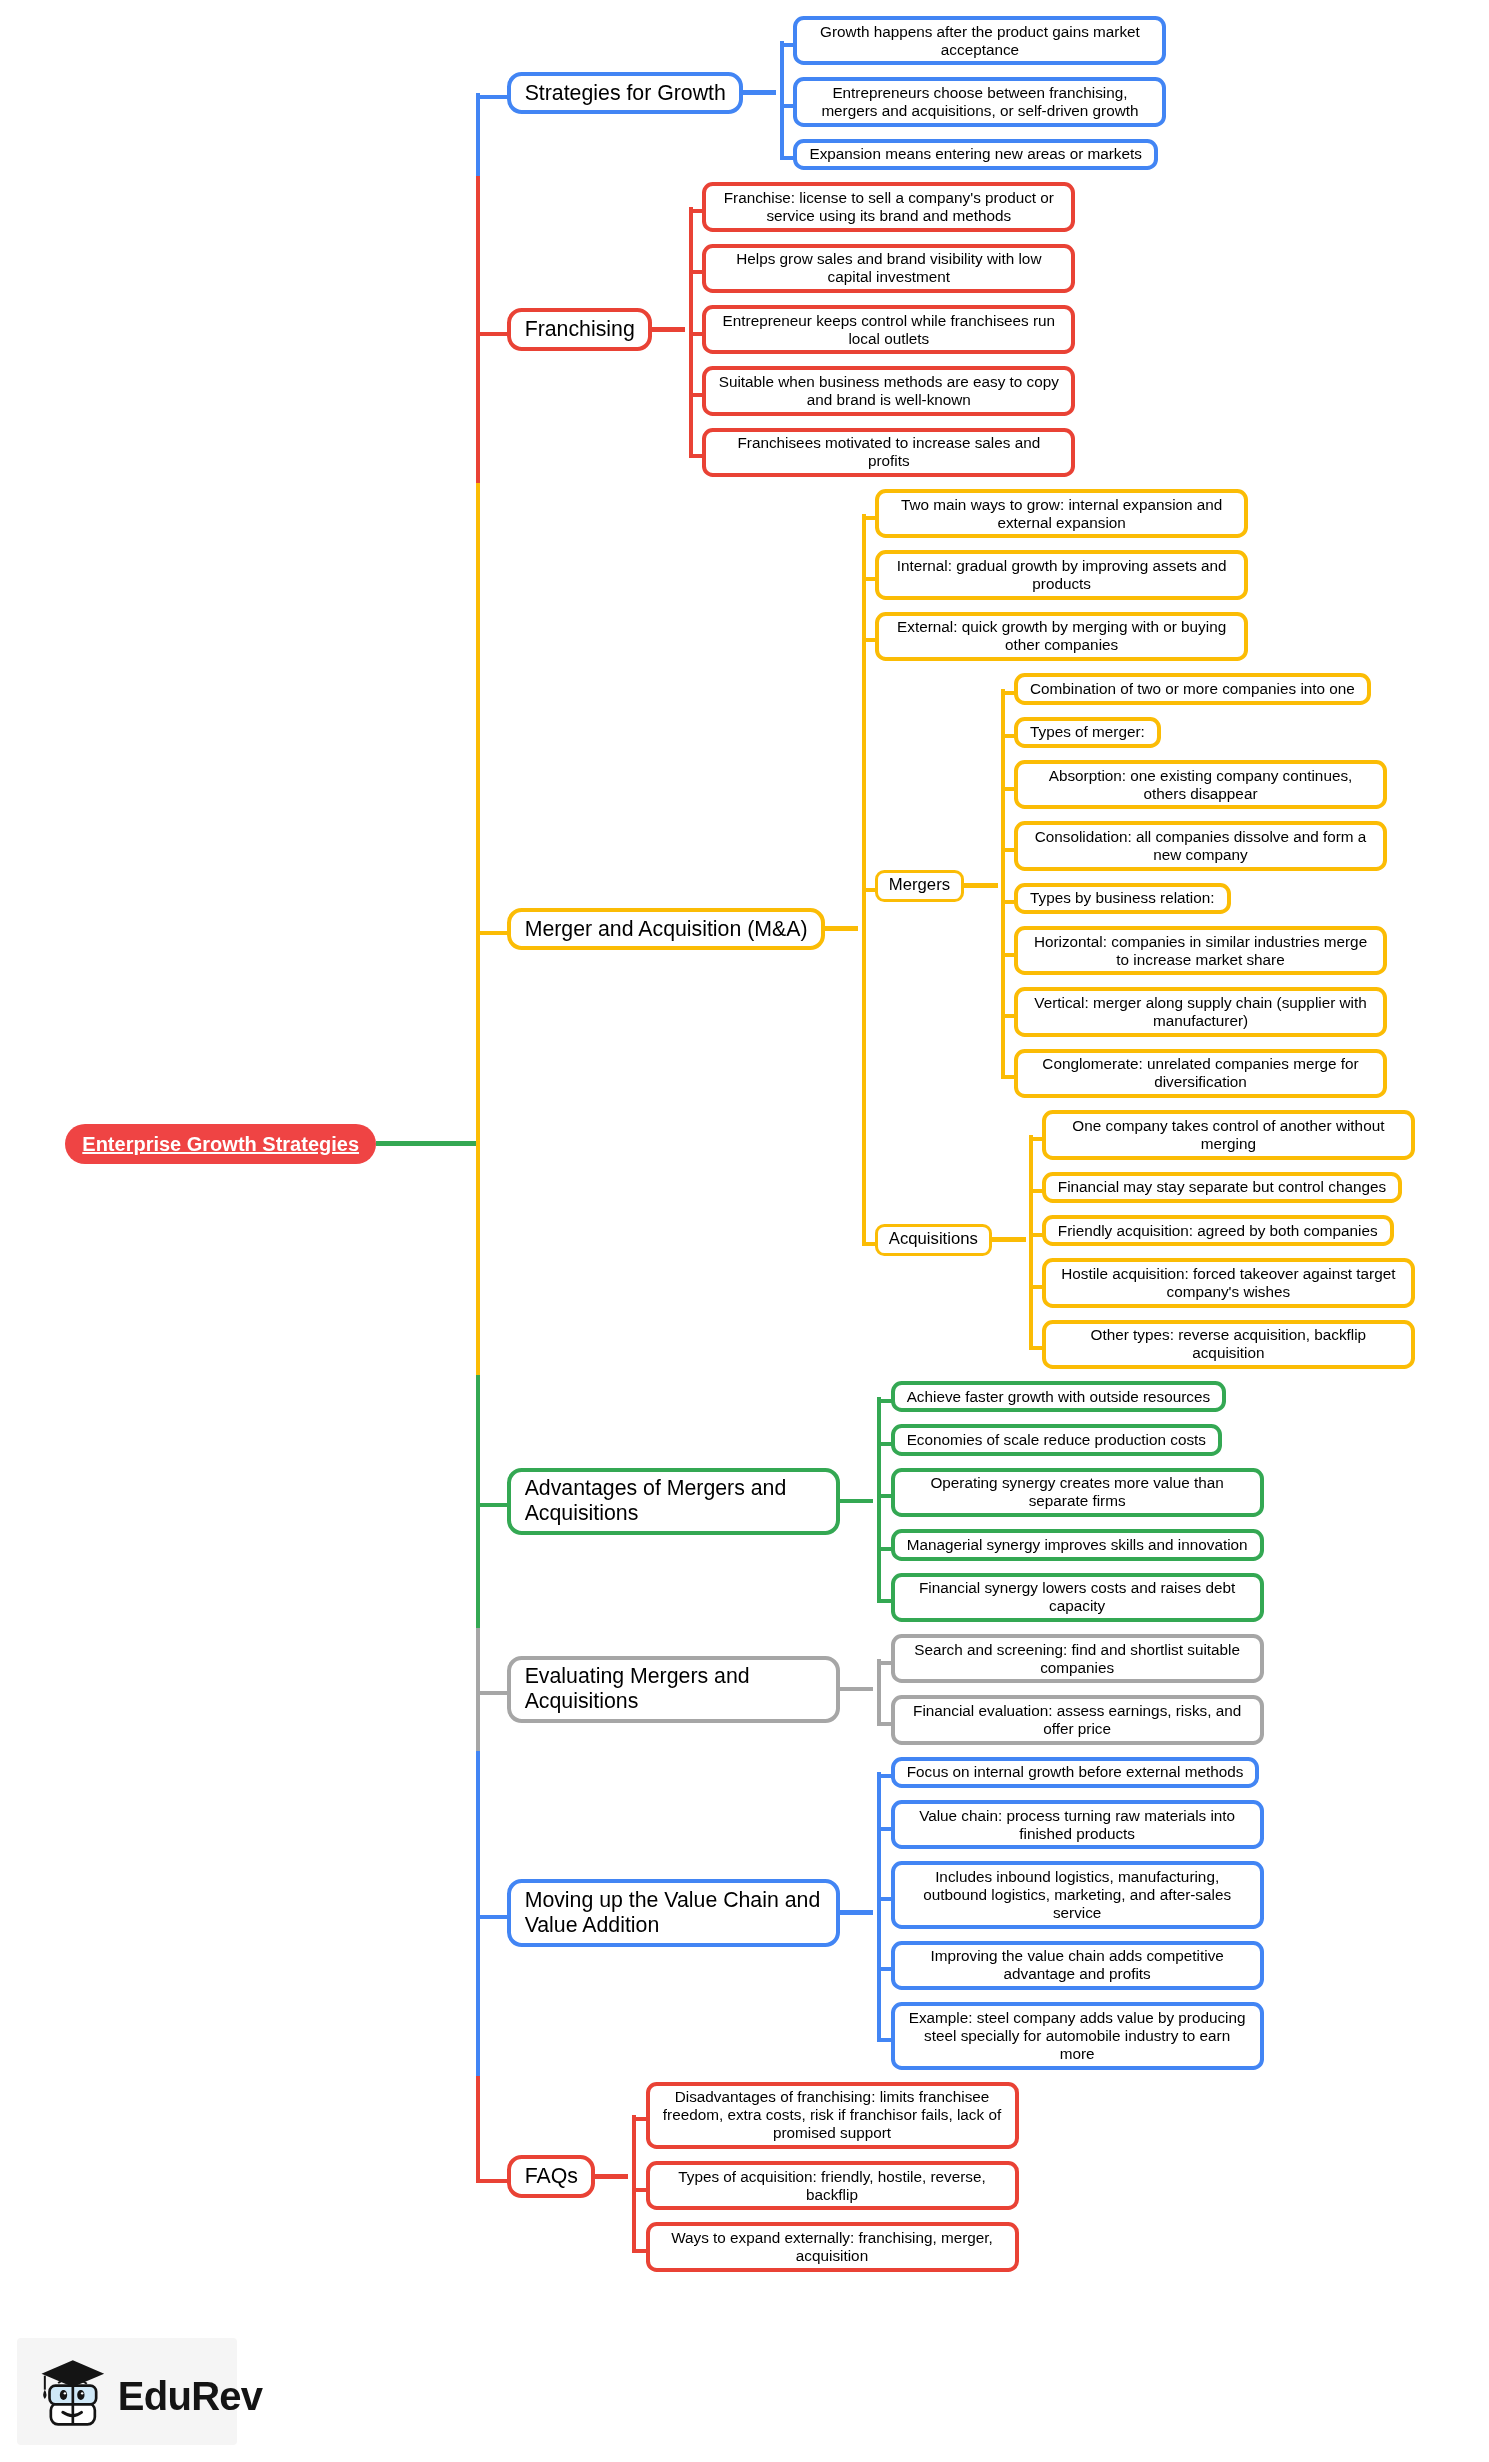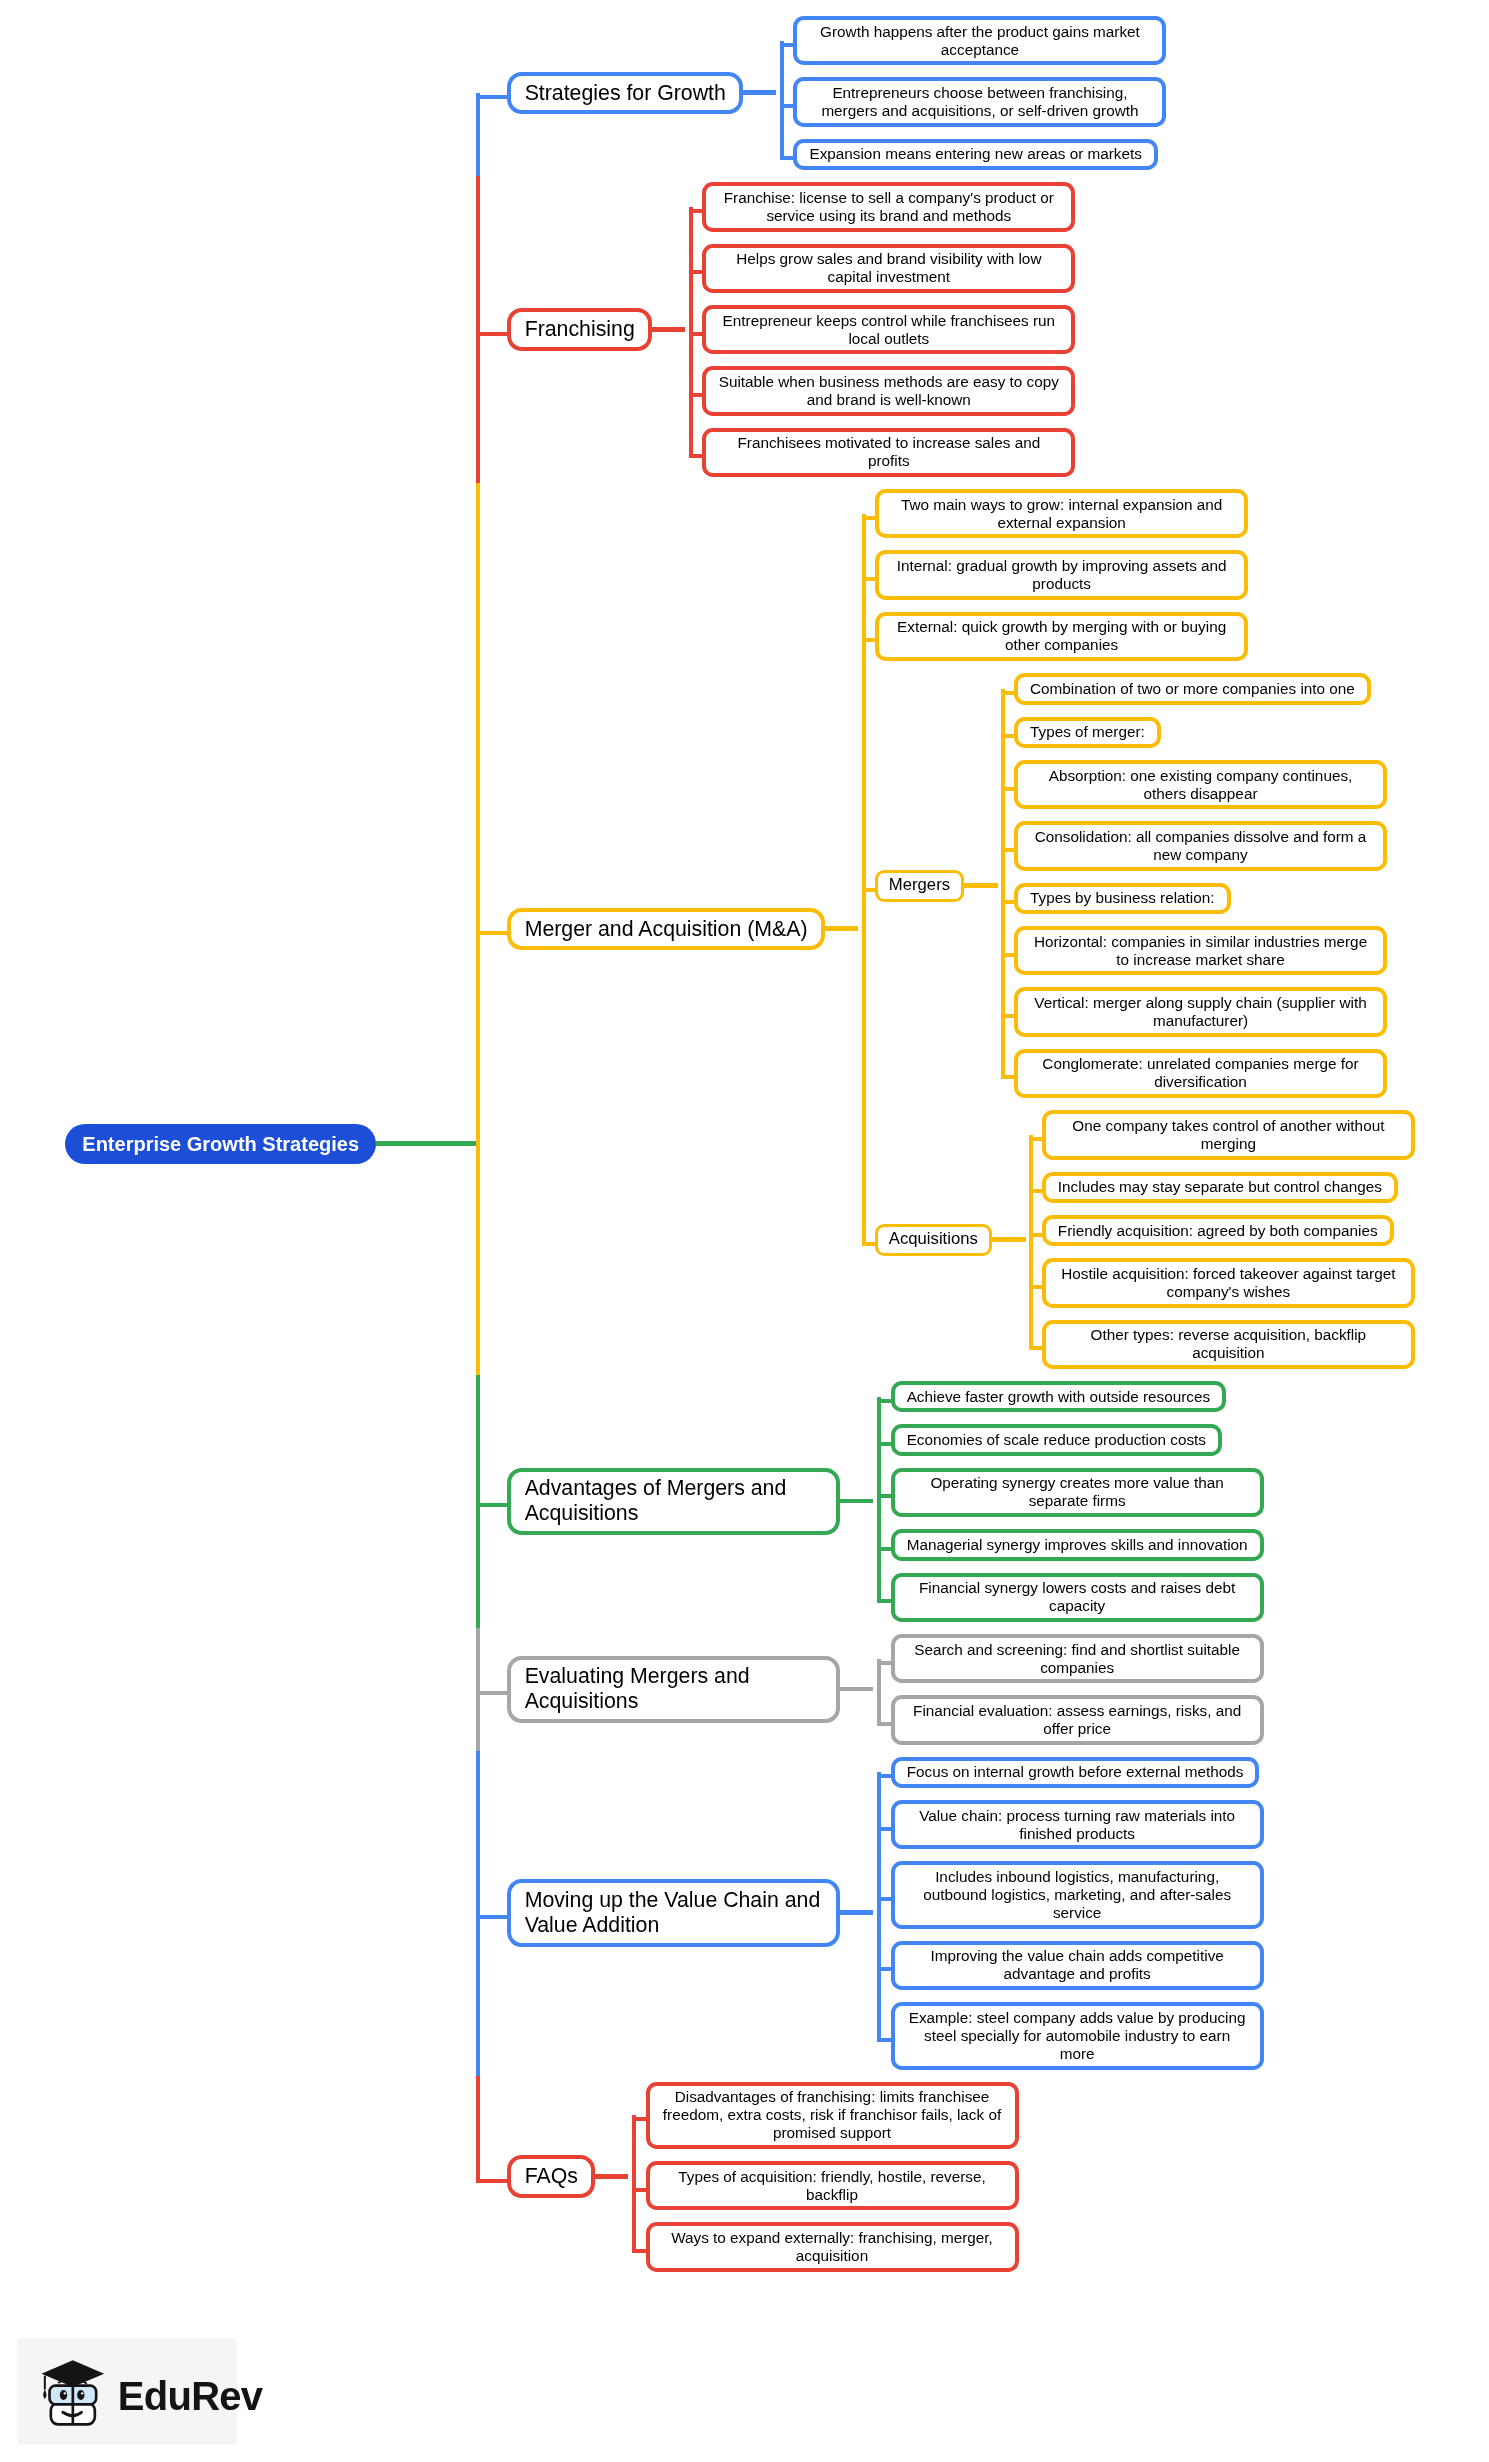--- a/index.html
+++ b/index.html
@@ -3,23 +3,23 @@
 <meta charset="utf-8">
 <style>
   html,body{margin:0;padding:0;background:#fff;}
   .canvas{
     position:relative;width:1489px;height:2462px;background:#ffffff;
     font-family:"Liberation Sans",sans-serif;color:#000;overflow:hidden;
   }
   .tree{position:absolute;top:16px;left:0;display:flex;align-items:center;}
   .pill{position:relative;background:#fff;box-sizing:border-box;}
   .root{
-    margin-left:65px;margin-right:100px;background:#1d4ed8;color:#fff;
+    margin-left:65px;margin-right:100px;background:#ef4444;color:#fff;
     font-weight:bold;font-size:20px;line-height:24px;white-space:nowrap;
-    padding:8px 17.3px;border-radius:20px;z-index:2;
+    padding:8px 17.3px;border-radius:20px;z-index:2;text-decoration:underline;
   }
   .root::after{
     content:"";position:absolute;left:100%;top:calc(50% - 2.7px);
     width:100px;height:4.7px;background:var(--c);
   }
   .branches{display:flex;flex-direction:column;gap:12px;}
   .kids{display:flex;flex-direction:column;gap:12px;margin-left:37px;position:relative;justify-content:flex-end;}
   .kid{position:relative;display:flex;align-items:center;padding-left:13.3px;}
   .kid::before{
     content:"";position:absolute;left:0;top:-6px;width:13.3px;
@@ -162,21 +162,21 @@
             </div>
 
             <div class="kid">
               <div class="subtree">
                 <div class="pill sub haskids">Acquisitions</div>
                 <div class="kids">
                   <div class="kid">
                       <div class="pill leaf">One company takes control of another without merging</div>
                     </div>
                   <div class="kid">
-                      <div class="pill leaf">Includes may stay separate but control changes</div>
+                      <div class="pill leaf">Financial may stay separate but control changes</div>
                     </div>
                   <div class="kid">
                       <div class="pill leaf">Friendly acquisition: agreed by both companies</div>
                     </div>
                   <div class="kid">
                       <div class="pill leaf">Hostile acquisition: forced takeover against target company's wishes</div>
                     </div>
                   <div class="kid">
                       <div class="pill leaf">Other types: reverse acquisition, backflip acquisition</div>
                     </div>

